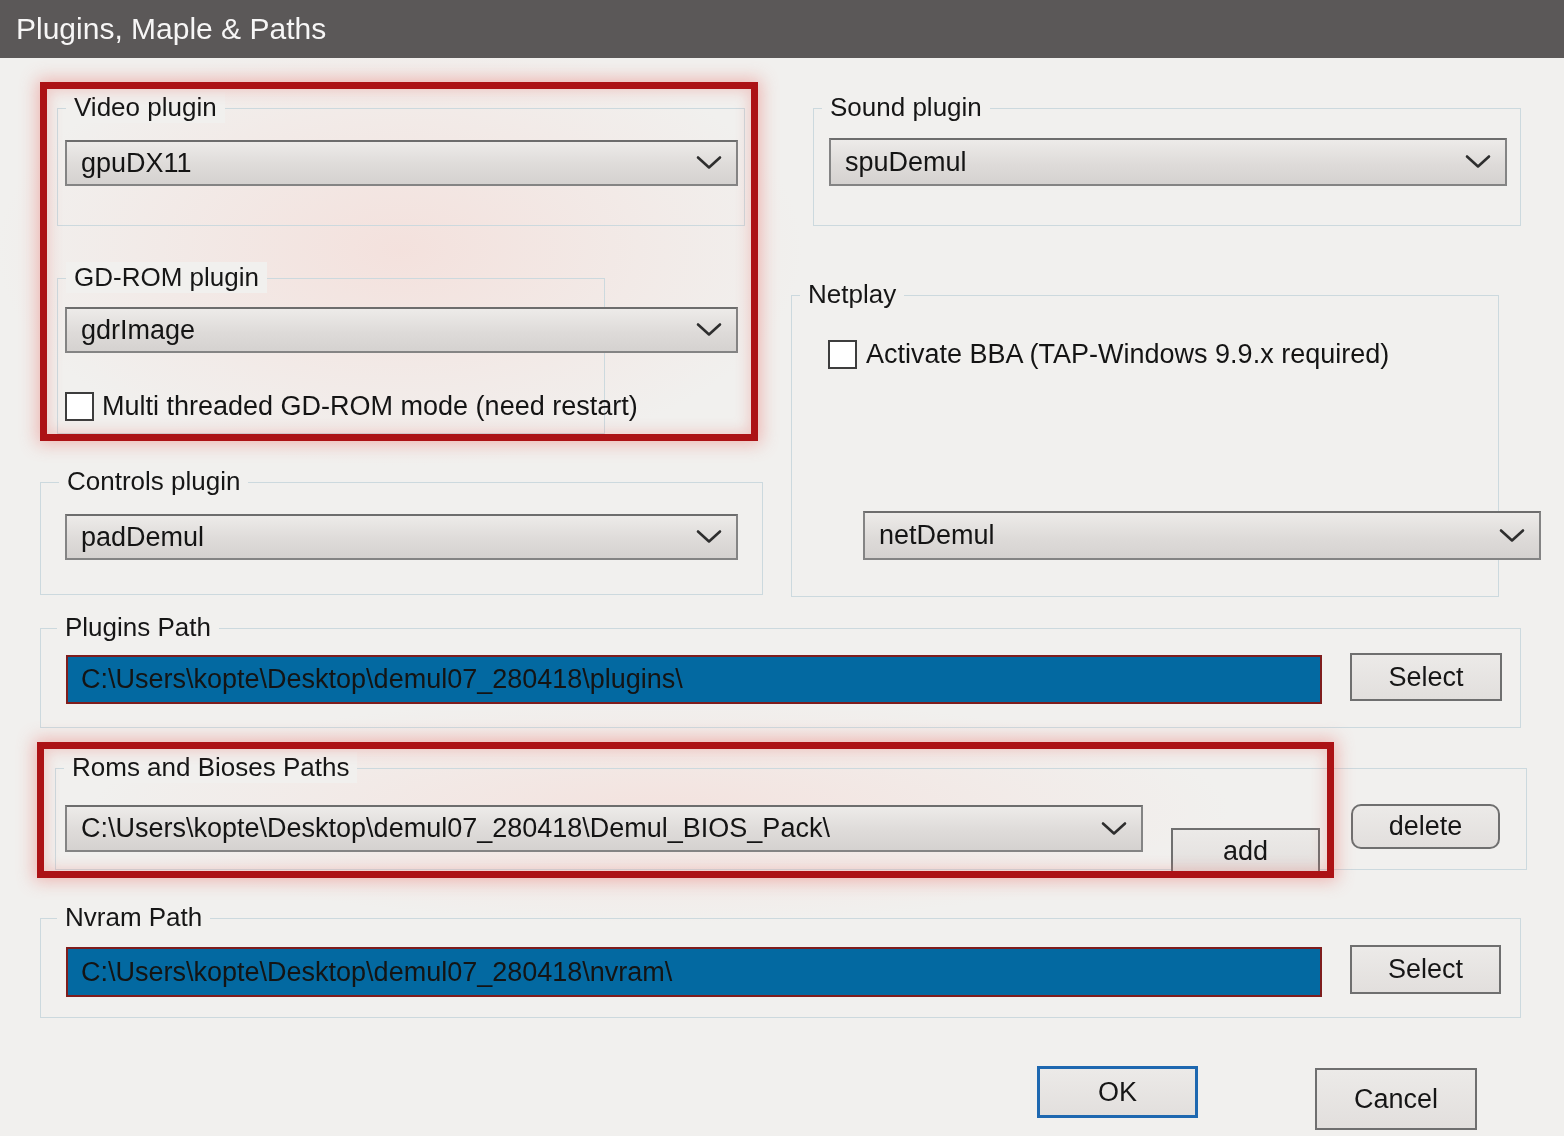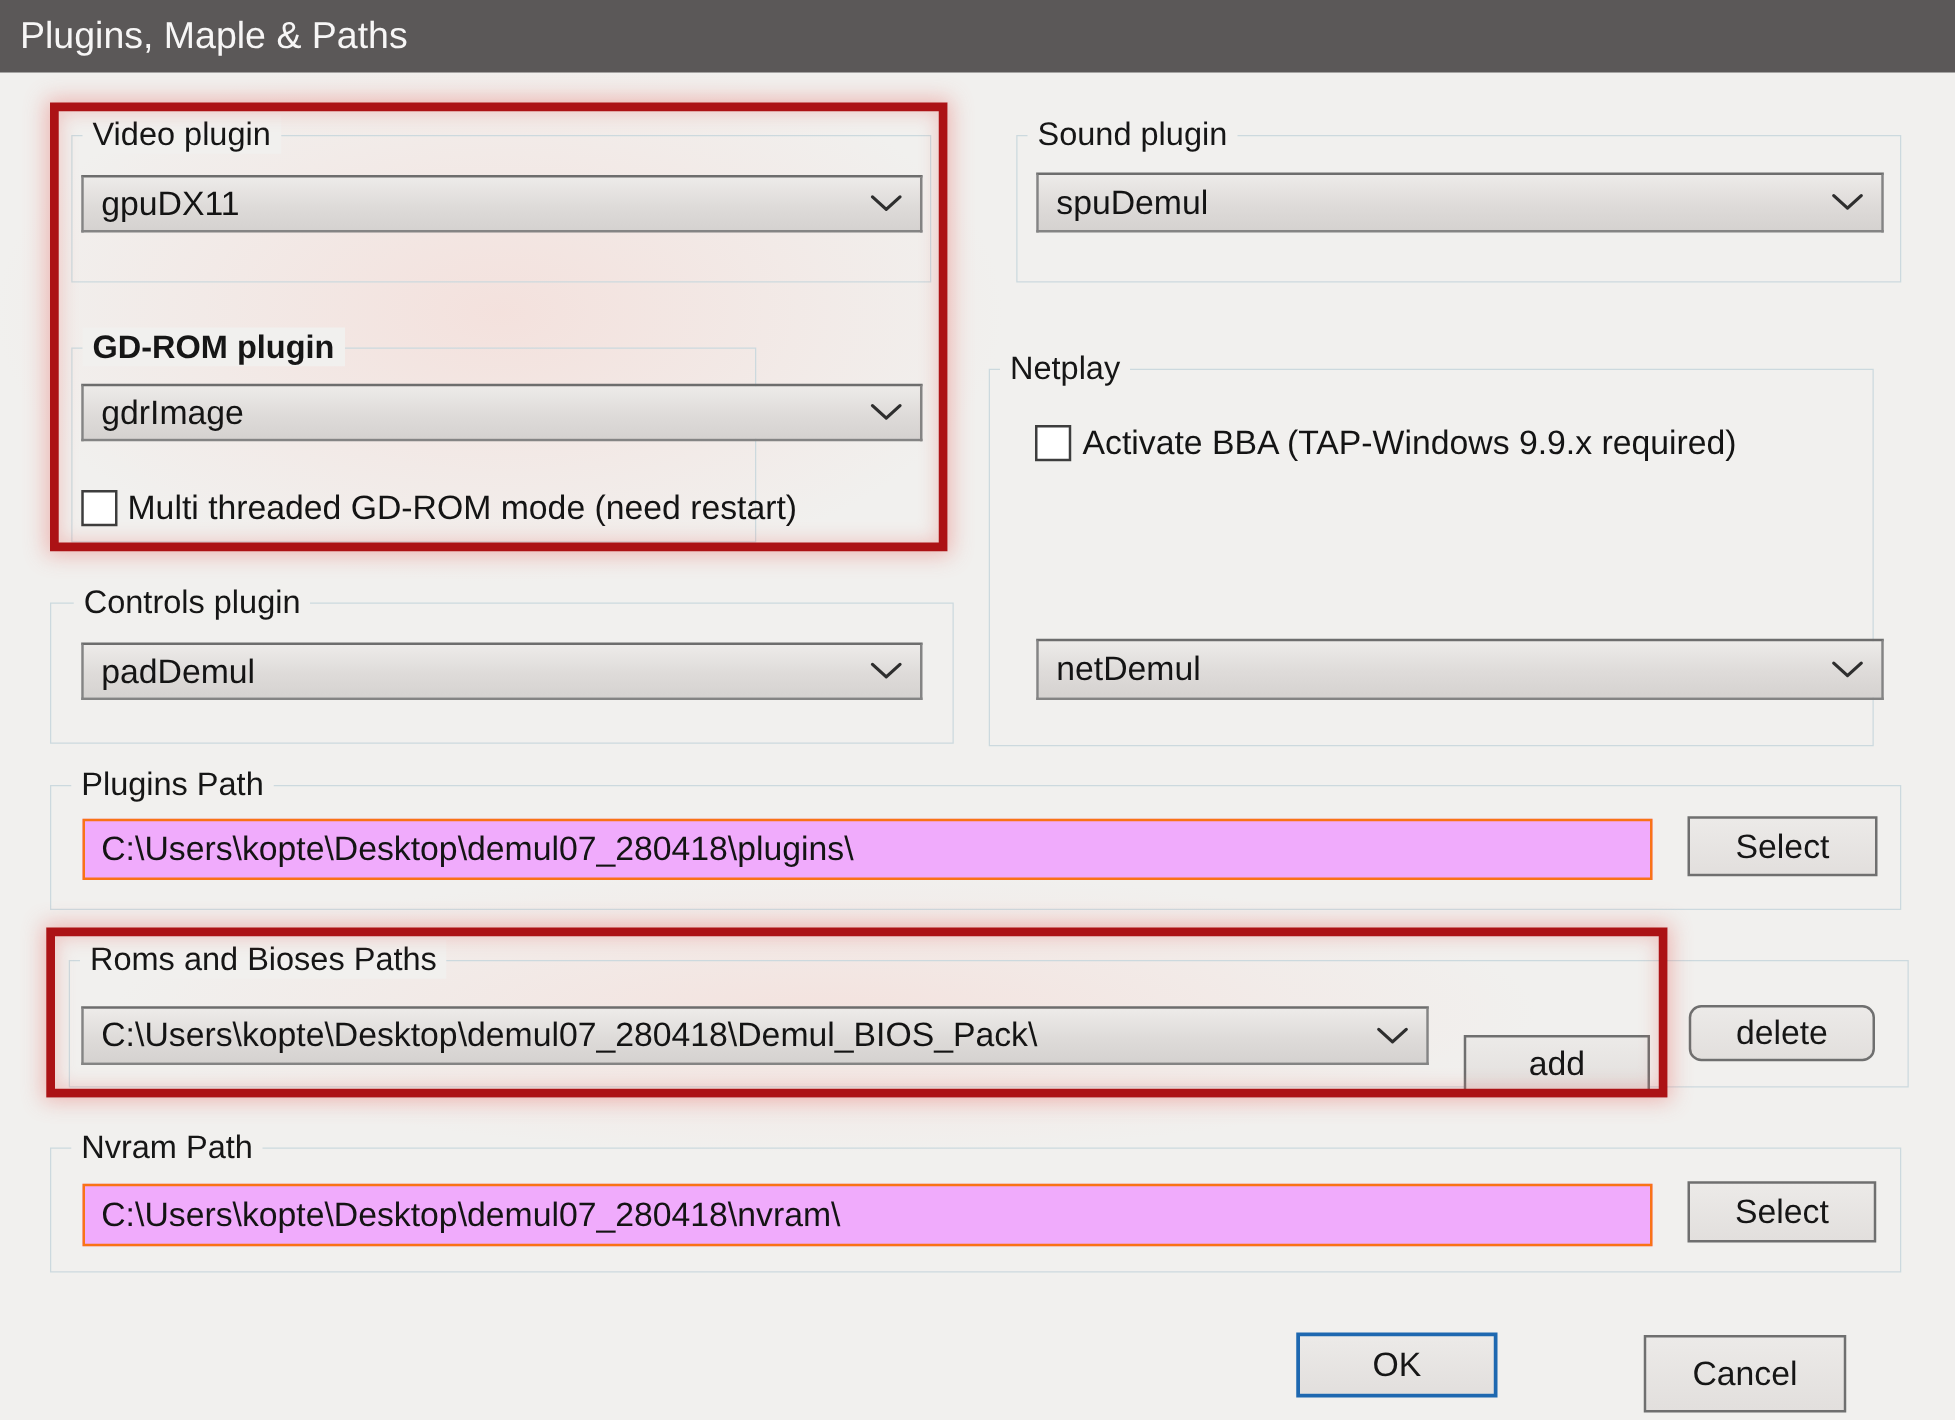--- a/index.html
+++ b/index.html
@@ -23,22 +23,22 @@
   }
   .dropdown{
     position:absolute;box-sizing:border-box;z-index:2;
     background:linear-gradient(180deg,#edebe9 0%,#dedbd9 55%,#d5d2d0 100%);
     border:2px solid #848484;border-top-color:#6d6d6d;
     display:flex;align-items:center;padding-left:14px;
   }
   .ddvalue{font-size:27px;white-space:nowrap;color:#141414;}
   .chev{position:absolute;right:14px;top:50%;transform:translateY(-50%);line-height:0;}
   .textinput{
-    position:absolute;box-sizing:border-box;z-index:2;background:#f0abfc;
-    border:2px solid #f97316;font-size:27px;padding:0 8px 0 13px;color:#141414;
+    position:absolute;box-sizing:border-box;z-index:2;background:#0369a1;
+    border:2px solid #7f1d1d;font-size:27px;padding:0 8px 0 13px;color:#141414;
     font-family:inherit;outline:none;
   }
   .btn{
     position:absolute;box-sizing:border-box;z-index:2;
     background:linear-gradient(180deg,#eceae8 0%,#e2dfdd 100%);
     border:2px solid #6f6f6f;font-size:27px;color:#161616;font-family:inherit;
     display:flex;align-items:center;justify-content:center;cursor:default;
   }
   .btn.default{border:3px solid #1e68b0;}
   .checkbox{
@@ -67,21 +67,21 @@
 </div>
 <div class="dropdown" style="left:65px;top:140px;width:673px;height:46px;">
   <span class="ddvalue">gpuDX11</span>
   <span class="chev">
     <svg width="26" height="15" viewBox="0 0 26 15">
         <polyline points="2,2 13,12 24,2" fill="none" stroke="#2e2e2e" stroke-width="2.6" stroke-linecap="round" stroke-linejoin="round"></polyline>
       </svg>
   </span>
 </div>
 
-<div class="groupbox" style="left:57px;top:278px;width:548px;height:156px;font-weight:bold;">
+<div class="groupbox" style="left:57px;top:278px;width:548px;height:156px;">
   <span class="caption">GD-ROM plugin</span>
 </div>
 <div class="dropdown" style="left:65px;top:307px;width:673px;height:46px;">
   <span class="ddvalue">gdrImage</span>
   <span class="chev">
     <svg width="26" height="15" viewBox="0 0 26 15">
         <polyline points="2,2 13,12 24,2" fill="none" stroke="#2e2e2e" stroke-width="2.6" stroke-linecap="round" stroke-linejoin="round"></polyline>
       </svg>
   </span>
 </div>
@@ -112,21 +112,21 @@
         <polyline points="2,2 13,12 24,2" fill="none" stroke="#2e2e2e" stroke-width="2.6" stroke-linecap="round" stroke-linejoin="round"></polyline>
       </svg>
   </span>
 </div>
 
 <div class="groupbox" style="left:791px;top:295px;width:708px;height:302px;">
   <span class="caption">Netplay</span>
 </div>
 <div class="checkbox" style="left:828px;top:340px;"></div>
 <div class="checklabel" style="left:866px;top:336px;height:36px;">Activate BBA (TAP-Windows 9.9.x required)</div>
-<div class="dropdown" style="left:829px;top:511px;width:678px;height:49px;">
+<div class="dropdown" style="left:863px;top:511px;width:678px;height:49px;">
   <span class="ddvalue">netDemul</span>
   <span class="chev">
     <svg width="26" height="15" viewBox="0 0 26 15">
         <polyline points="2,2 13,12 24,2" fill="none" stroke="#2e2e2e" stroke-width="2.6" stroke-linecap="round" stroke-linejoin="round"></polyline>
       </svg>
   </span>
 </div>
 
 <div class="groupbox" style="left:40px;top:628px;width:1481px;height:100px;">
   <span class="caption" style="left:16px;">Plugins Path</span>

